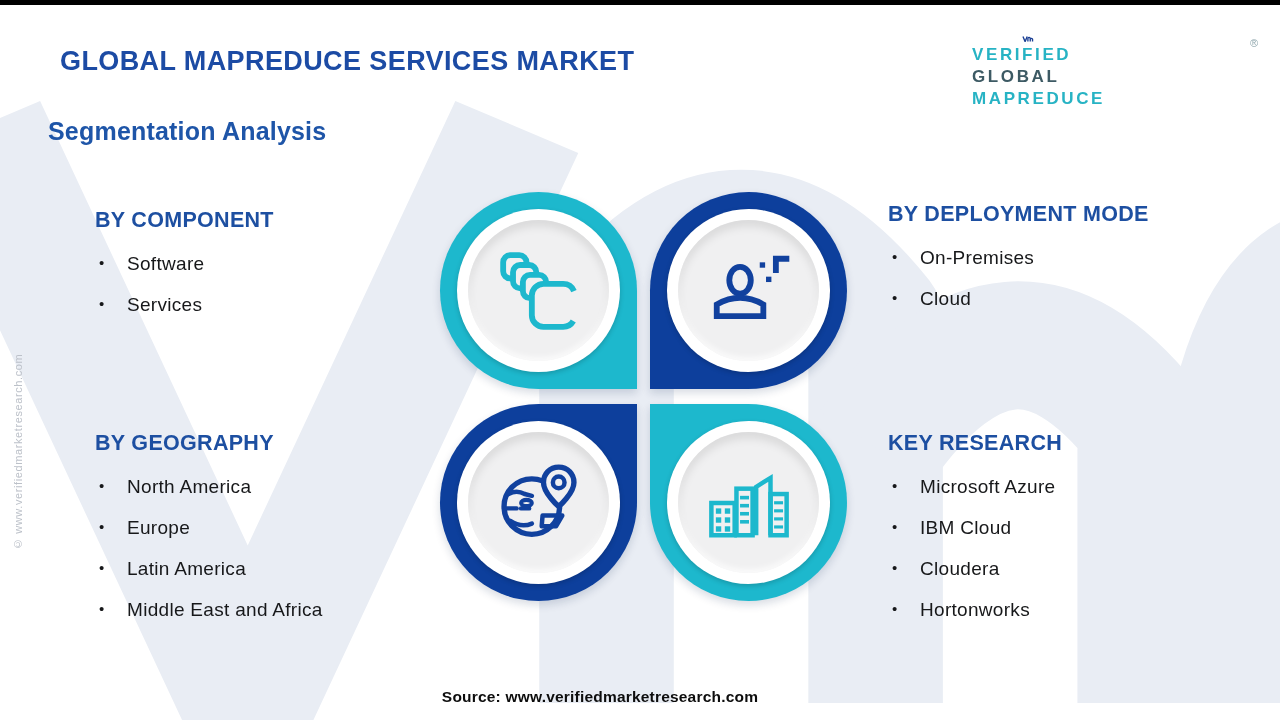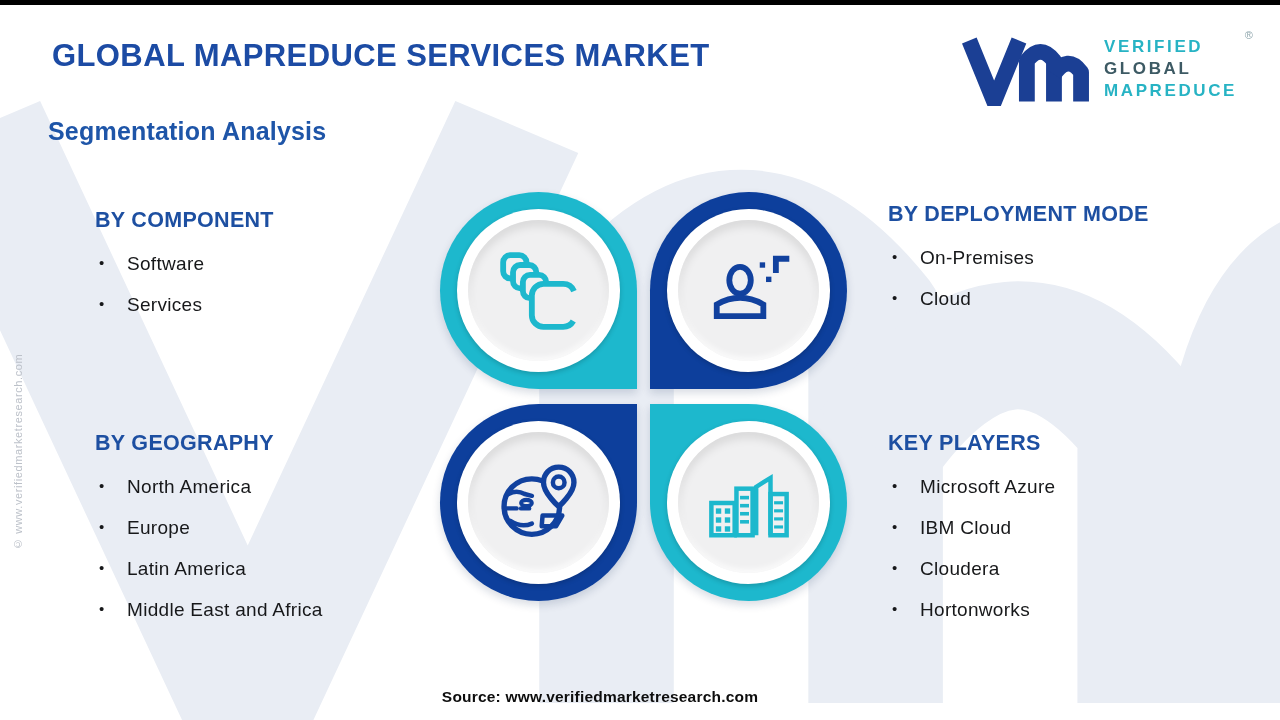--- a/index.html
+++ b/index.html
@@ -10,27 +10,27 @@
   .top-line{position:absolute;top:0;left:0;width:1280px;height:5px;background:#000;z-index:5;}
 
   
   .bg-watermark{position:absolute;left:-55px;top:95px;width:1480px;height:640px;z-index:0;}
 
   
   .side-copyright{position:absolute;left:12px;top:260px;height:290px;z-index:2;
     writing-mode:vertical-rl;transform:rotate(180deg);
     font-size:11px;letter-spacing:.6px;color:#bcc1c9;}
 
-  .title{position:absolute;left:48px;top:34px;margin:4px;z-index:2;
-    font-size:31px;font-weight:800;letter-spacing:.4px;color:#1c4ba4;}
+  .title{position:absolute;left:48px;top:34px;margin:12px;z-index:2;
+    font-size:27px;font-weight:800;letter-spacing:.4px;color:#1c4ba4;}
   .subtitle{position:absolute;left:48px;top:117px;margin:0;z-index:2;
     font-size:25px;font-weight:600;letter-spacing:.2px;color:#1e55a8;}
 
   
-  .logo{position:absolute;left:962px;top:34px;width:280px;height:76px;z-index:2;display:flex;}
+  .logo{position:absolute;left:962px;top:34px;width:280px;height:76px;z-index:2;display:flex;flex-direction:column;}
   .logo-mark{width:132px;height:70px;margin-top:2px;}
   .logo-text{position:relative;margin-left:10px;padding-top:2px;}
   .brand-line{font-size:17px;font-weight:800;letter-spacing:2.6px;line-height:22px;}
   .brand-teal{color:#27b3c4;}
   .brand-dark{color:#3d5a64;}
   .reg{position:absolute;right:-16px;top:-5px;font-size:11px;color:#8fa6ad;font-weight:400;}
 
   
   .quads{position:absolute;left:440px;top:192px;z-index:2;display:grid;
          grid-template-columns:197px 197px;grid-auto-rows:197px;gap:15px 13px;}
@@ -201,21 +201,21 @@
     <h3>BY GEOGRAPHY</h3>
     <ul>
       <li>North America</li>
       <li>Europe</li>
       <li>Latin America</li>
       <li>Middle East and Africa</li>
     </ul>
   </div>
 
   <div class="block block-players">
-    <h3>KEY PLAYERS</h3>
+    <h3>KEY RESEARCH</h3>
     <ul>
       <li>Microsoft Azure</li>
       <li>IBM Cloud</li>
       <li>Cloudera</li>
       <li>Hortonworks</li>
     </ul>
   </div>
 
   <div class="source">Source: www.verifiedmarketresearch.com</div>
 

